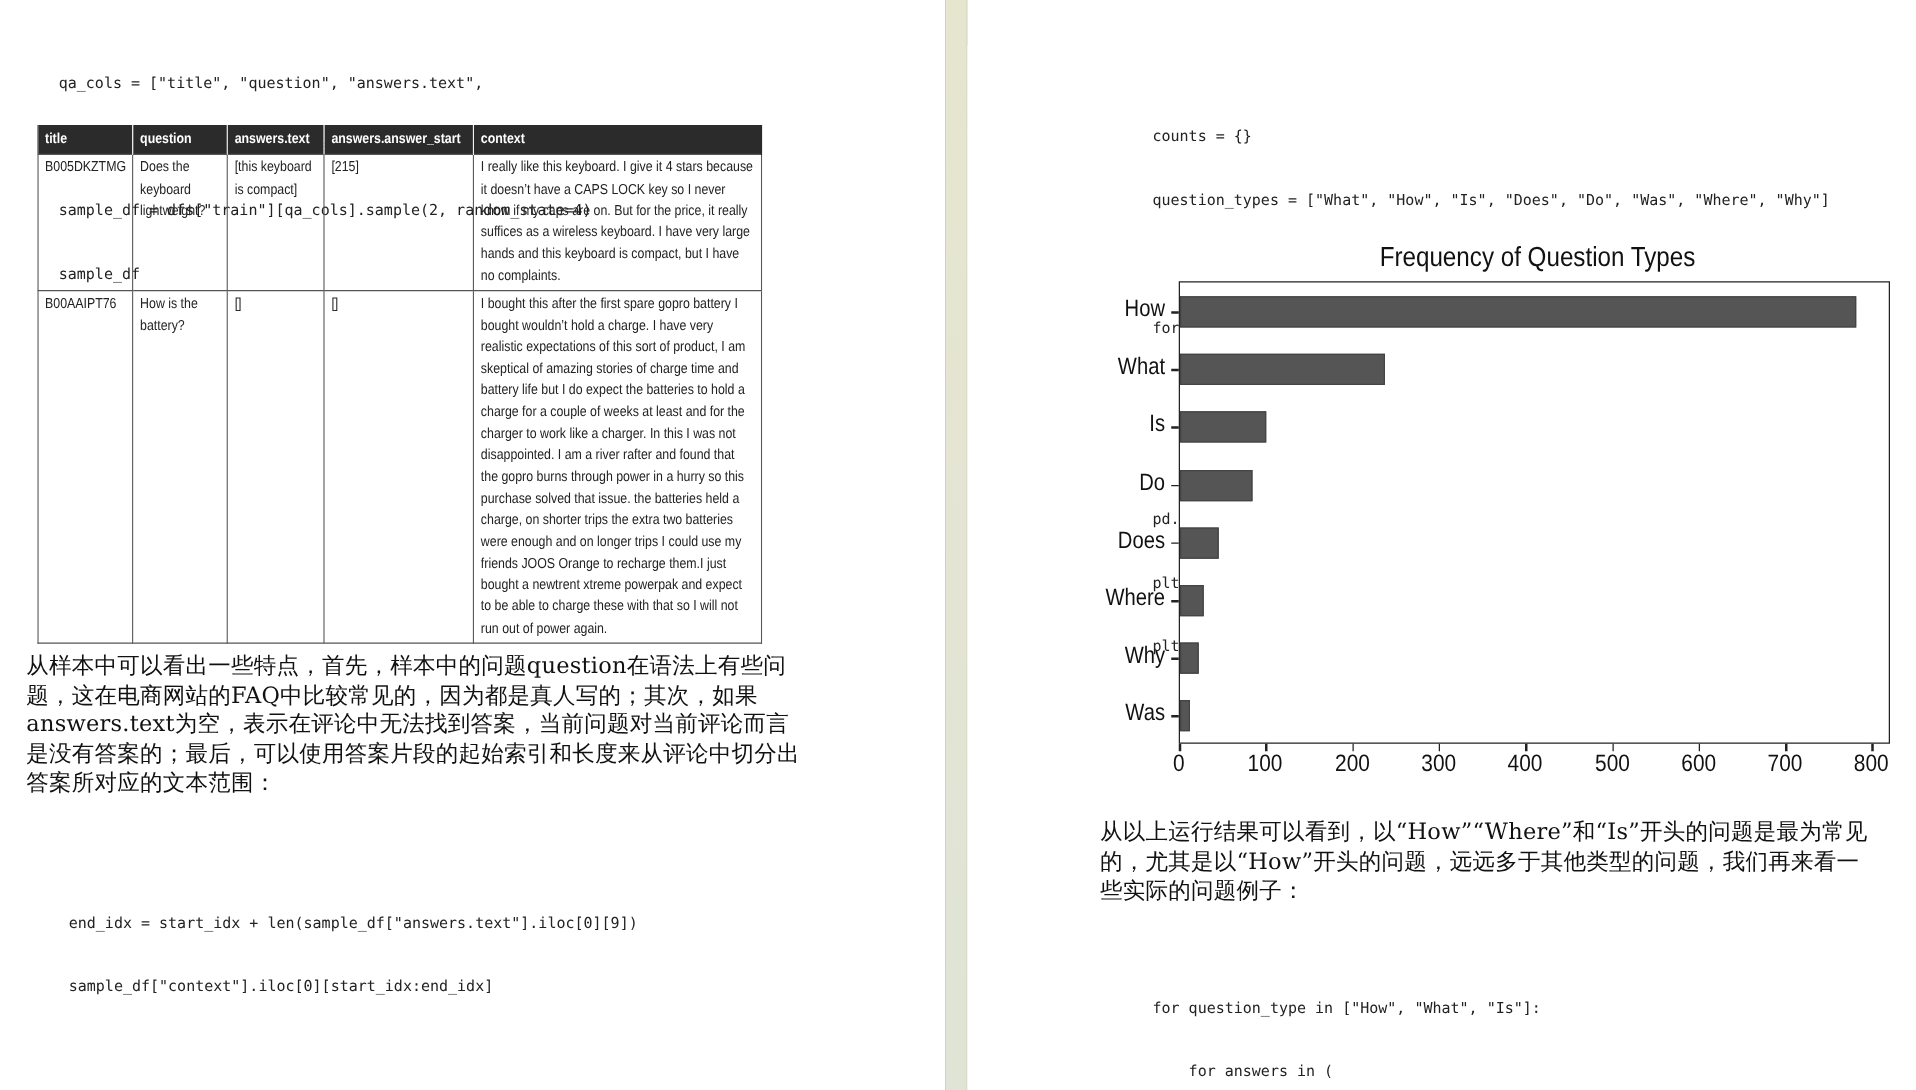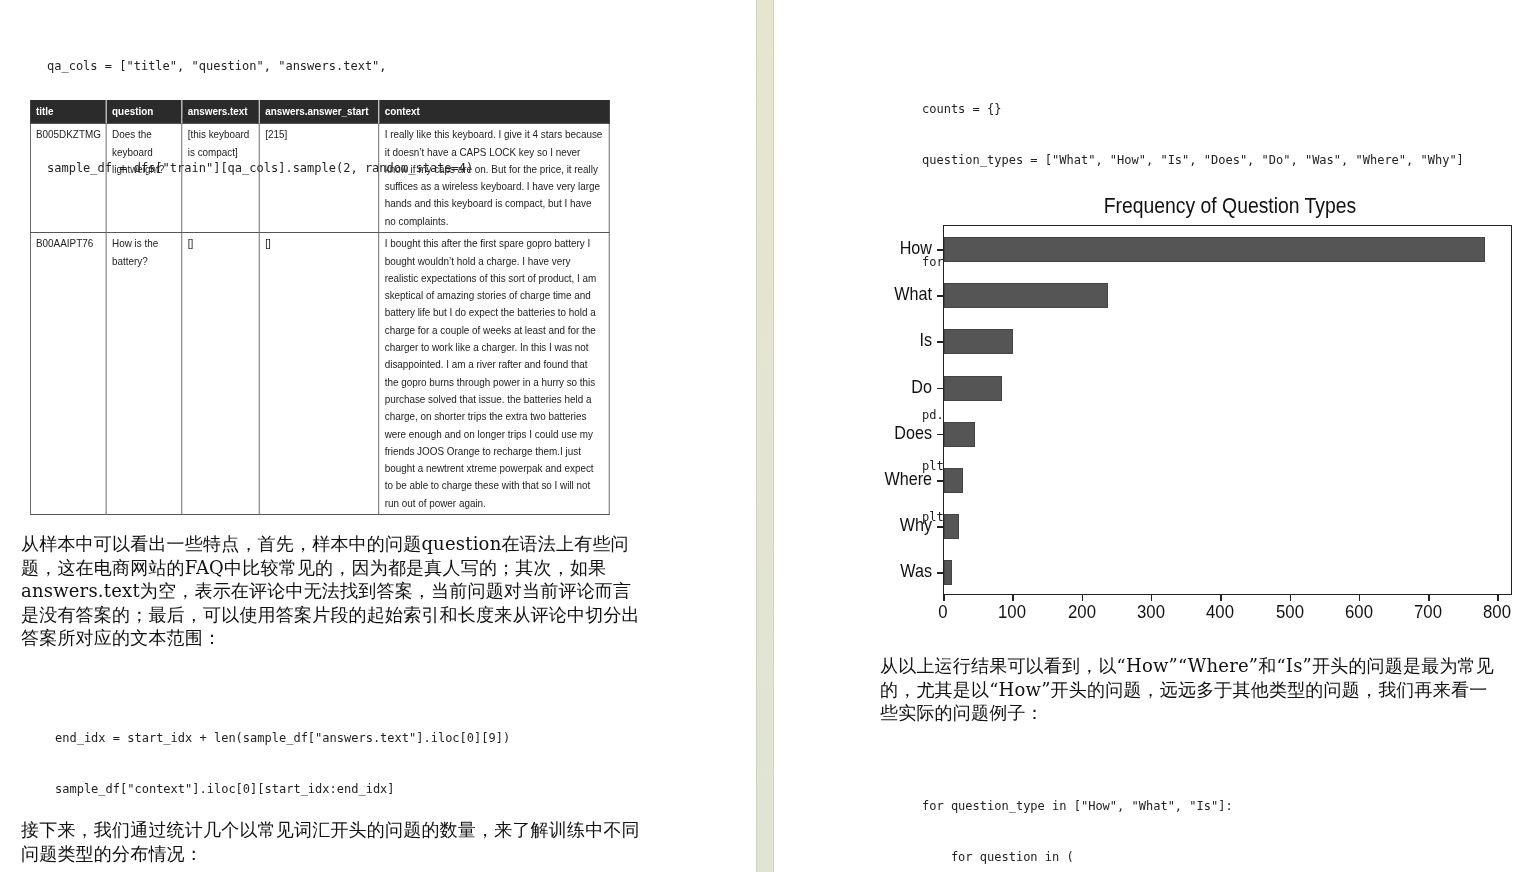--- a/index.html
+++ b/index.html
@@ -76,20 +76,21 @@
 </style>
 </head>
 <body>
 
 <div id="left-page" class="page">
 
   <div class="code" style="left:47px; top:24px;">
     <div>qa_cols = ["title", "question", "answers.text",</div>
     <div>           "answers.answer_start", "context"]</div>
     <div>sample_df = dfs["train"][qa_cols].sample(2, random_state=4)</div>
+    <div>sample_df</div>
   </div>
 
   <table id="sample-table">
     <thead>
       <tr>
         <th style="width:85px;">title</th>
         <th style="width:88px;">question</th>
         <th style="width:90px;">answers.text</th>
         <th style="width:139px;">answers.answer_start</th>
         <th style="width:268px;">context</th>
@@ -106,30 +107,29 @@
       <tr style="height:281px;">
         <td>B00AAIPT76</td>
         <td>How is the battery?</td>
         <td>[]</td>
         <td>[]</td>
         <td>I bought this after the first spare gopro battery I bought wouldn’t hold a charge. I have very realistic expectations of this sort of product, I am skeptical of amazing stories of charge time and battery life but I do expect the batteries to hold a charge for a couple of weeks at least and for the charger to work like a charger. In this I was not disappointed. I am a river rafter and found that the gopro burns through power in a hurry so this purchase solved that issue. the batteries held a charge, on shorter trips the extra two batteries were enough and on longer trips I could use my friends JOOS Orange to recharge them.I just bought a newtrent xtreme powerpak and expect to be able to charge these with that so I will not run out of power again.</td>
       </tr>
     </tbody>
   </table>
 
-  <div class="cn-para" style="left:21px; top:532px; width:628px;">从样本中可以看出一些特点，首先，样本中的问题question在语法上有些问题，这在电商网站的FAQ中比较常见的，因为都是真人写的；其次，如果answers.text为空，表示在评论中无法找到答案，当前问题对当前评论而言是没有答案的；最后，可以使用答案片段的起始索引和长度来从评论中切分出答案所对应的文本范围：</div>
+  <div class="cn-para" style="left:21px; top:521px; width:628px;">从样本中可以看出一些特点，首先，样本中的问题question在语法上有些问题，这在电商网站的FAQ中比较常见的，因为都是真人写的；其次，如果answers.text为空，表示在评论中无法找到答案，当前问题对当前评论而言是没有答案的；最后，可以使用答案片段的起始索引和长度来从评论中切分出答案所对应的文本范围：</div>
 
   <div class="code" style="left:55px; top:696px;">
     <div>end_idx = start_idx + len(sample_df["answers.text"].iloc[0][9])</div>
     <div>sample_df["context"].iloc[0][start_idx:end_idx]</div>
     
     
   </div>
 
-  <div class="cn-para" style="left:21px; top:818px; width:628px;">接下来，我们通过统计几个以常见词汇开头的问题的数量，来了解训练中不同问题类型的分布情况：</div>
 </div>
 
 <div id="gutter"></div>
 
 <div id="right-page" class="page">
   <div class="code" style="left:148px; top:31px;">
     <div>counts = {}</div>
     <div>question_types = ["What", "How", "Is", "Does", "Do", "Was", "Where", "Why"]</div>
     <div style="height:17px;"></div>
     <div>for q in question_types:</div>
@@ -185,14 +185,14 @@
     <div class="xtick" style="left: 1428.1px;"></div>
     <div class="xlabel" style="left: 1428.1px;">700</div>
     <div class="xtick" style="left: 1497.4px;"></div>
     <div class="xlabel" style="left: 1497.4px;">800</div>
   </div>
 
 <div class="cn-para" style="left:880px; top:654px; width:625px;">从以上运行结果可以看到，以“How”“Where”和“Is”开头的问题是最为常见的，尤其是以“How”开头的问题，远远多于其他类型的问题，我们再来看一些实际的问题例子：</div>
 
 <div class="code" style="left:922px; top:764px;">
   <div>for question_type in ["How", "What", "Is"]:</div>
-  <div>    for question in (</div>
+  <div>    for answers in (</div>
 </div>
 
 </body></html>

